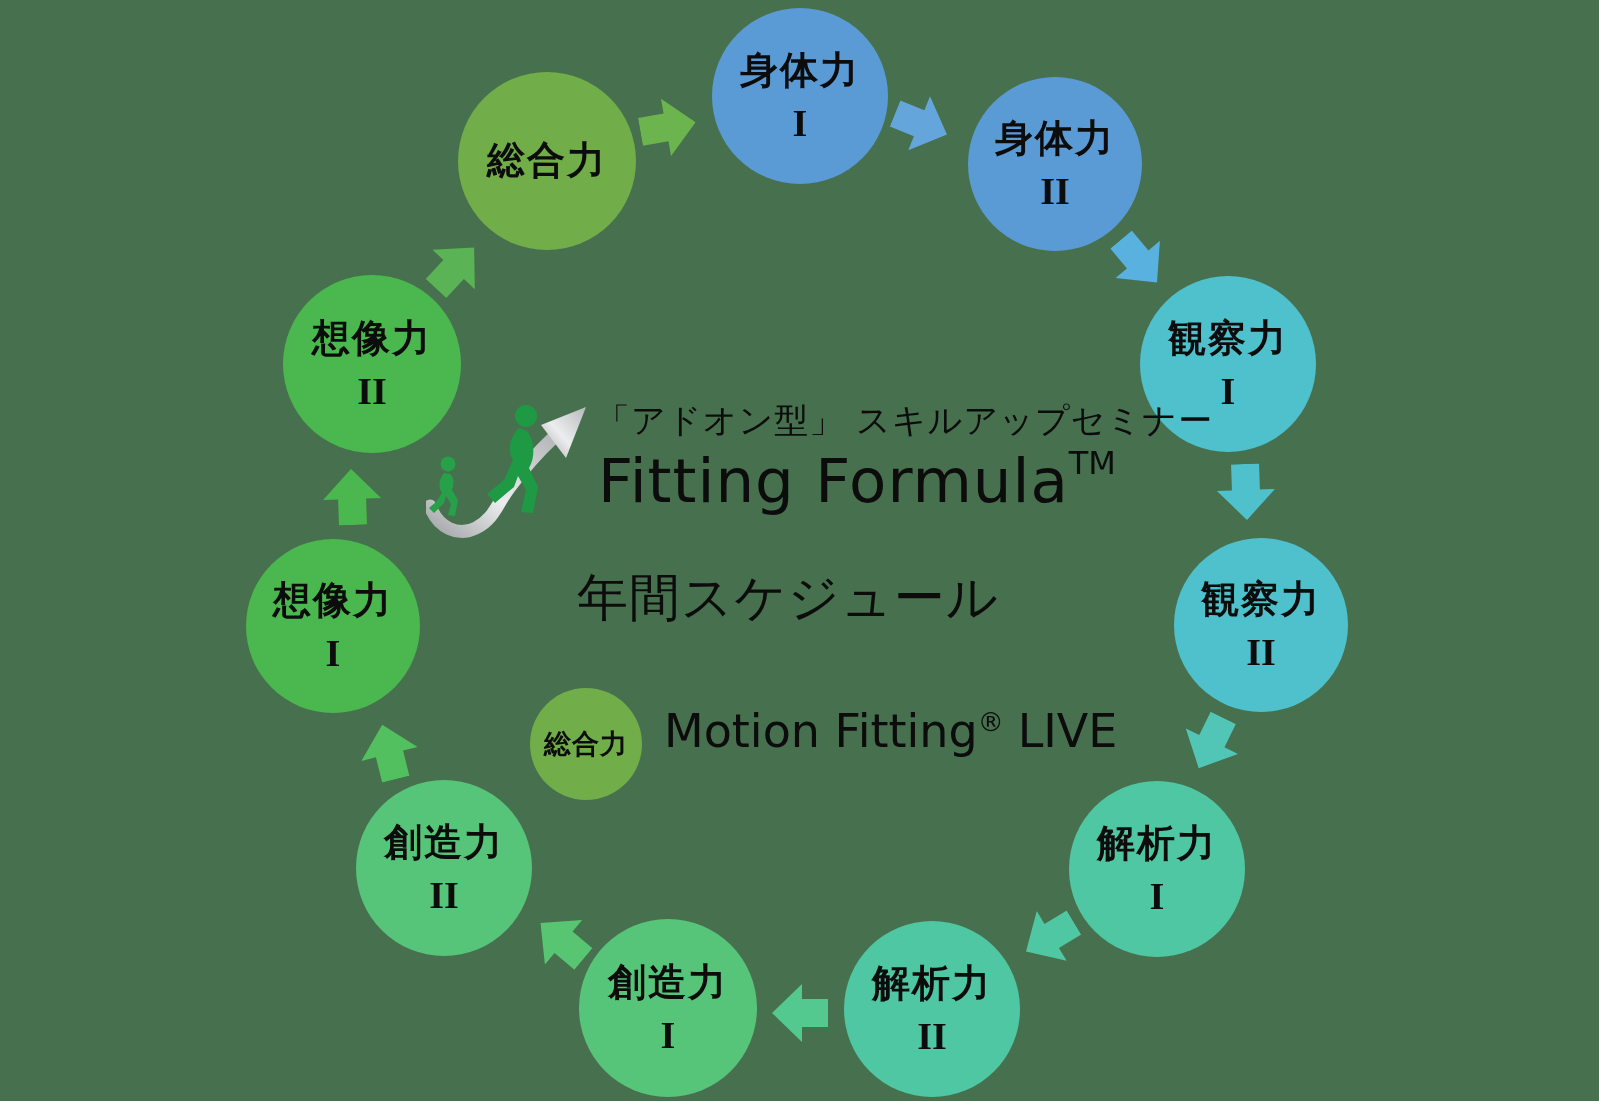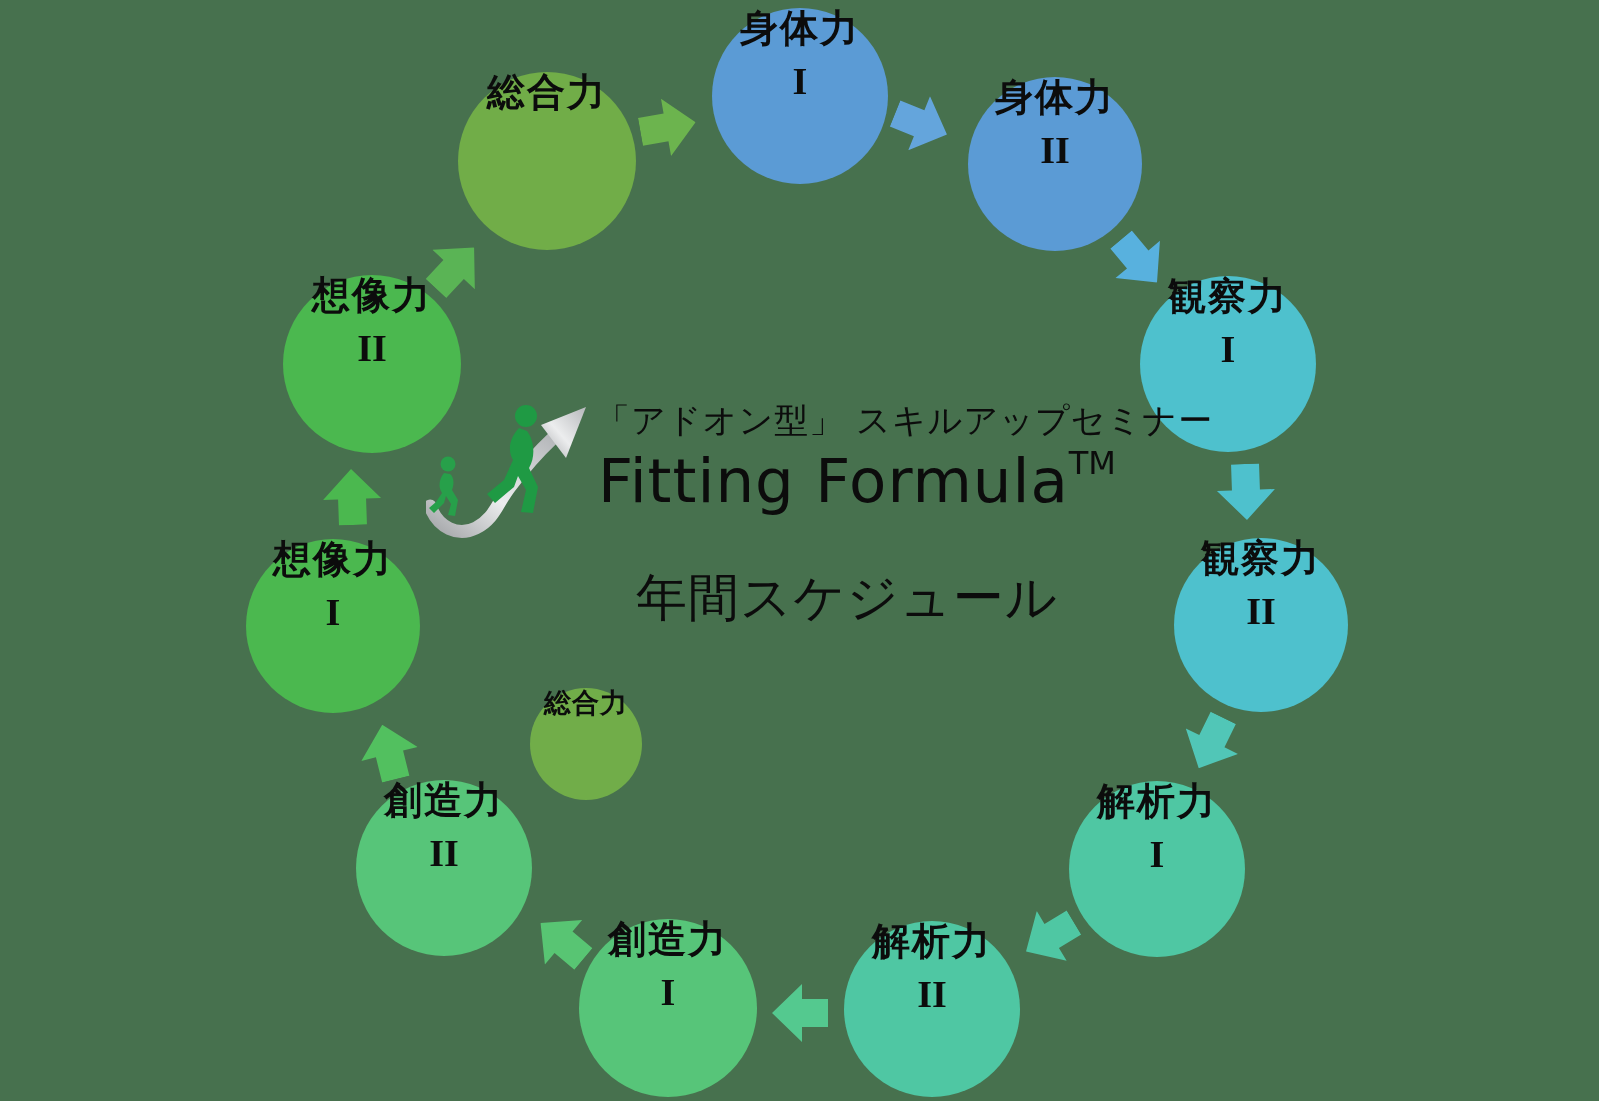--- a/index.html
+++ b/index.html
@@ -15,20 +15,21 @@
     overflow: hidden;
     font-family: "DejaVu Sans", "Liberation Sans", sans-serif;
     color: #0C0C0C;
   }
   .node {
     position: absolute;
     border-radius: 50%;
     display: flex;
     flex-direction: column;
     align-items: center;
+    justify-content: center;
     gap: 12px;
     text-align: center;
     z-index: 2;
   }
   .node .label {
     font-size: 38px;
     font-weight: 600;
     letter-spacing: 2px;
     line-height: 1.1;
     white-space: nowrap;
@@ -70,21 +71,21 @@
   }
   .title-row sup {
     font-size: 32px;
     font-weight: 500;
     vertical-align: 28px;
     letter-spacing: 0;
     text-align: right;
   }
   .schedule {
     position: absolute;
-    left: 636px;
+    left: 577px;
     top: 564px;
     font-size: 51px;
     font-weight: 400;
     letter-spacing: 1px;
     white-space: nowrap;
   }
   .motion-row {
     position: absolute;
     left: 664px;
     top: 704px;
@@ -130,20 +131,23 @@
       <path d="M18,79 C13,85 12,93 16,99 L10,108 L3,114 L8,119 L18,109 L20,102 L25,110 L22,121 L29,122 L32,106 L26,96 C29,88 27,82 24,80 Z"></path>
     </g>
   </svg>
 
   <div class="center-block">
     <div class="subtitle">「アドオン型」 スキルアップセミナー</div>
     <div class="title-row">
       <span>Fitting Formula</span><sup>TM</sup>
     </div>
     <div class="schedule">年間スケジュール</div>
+    <div class="motion-row">
+      <span>Motion Fitting</span><sup>®</sup><span class="live">LIVE</span>
+    </div>
   </div>
 
 <div class="node" style="left: 458px; top: 72px; height: 178px; width: 178px; background: rgb(113, 173, 72);">
       <div class="label">総合力</div>
     </div>
     <div class="node" style="left: 712px; top: 8px; height: 176px; width: 176px; background: rgb(91, 155, 213);">
       <div class="label">身体力</div>
       <div class="numeral">I</div>
     </div>
     <div class="node" style="left: 968px; top: 77px; height: 174px; width: 174px; background: rgb(91, 155, 213);">

